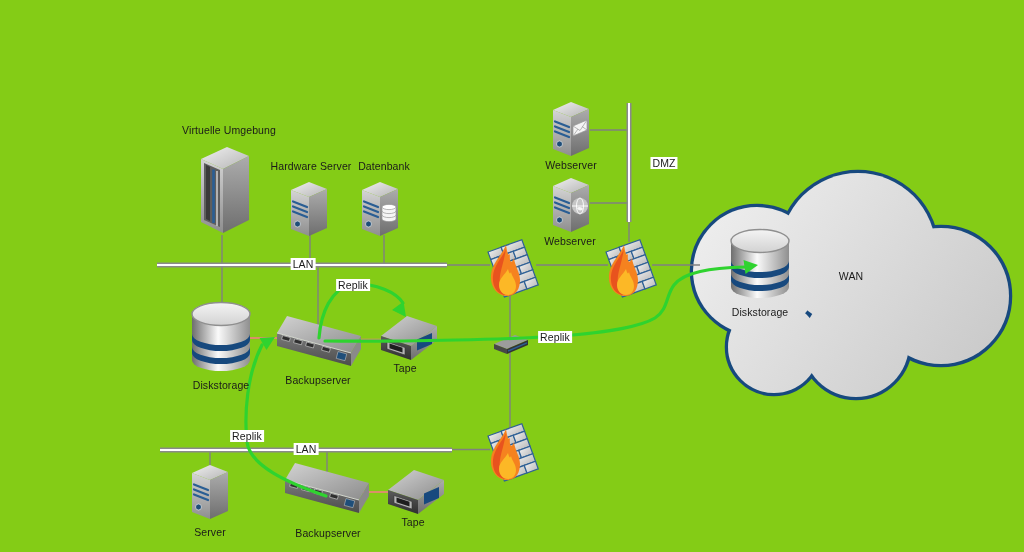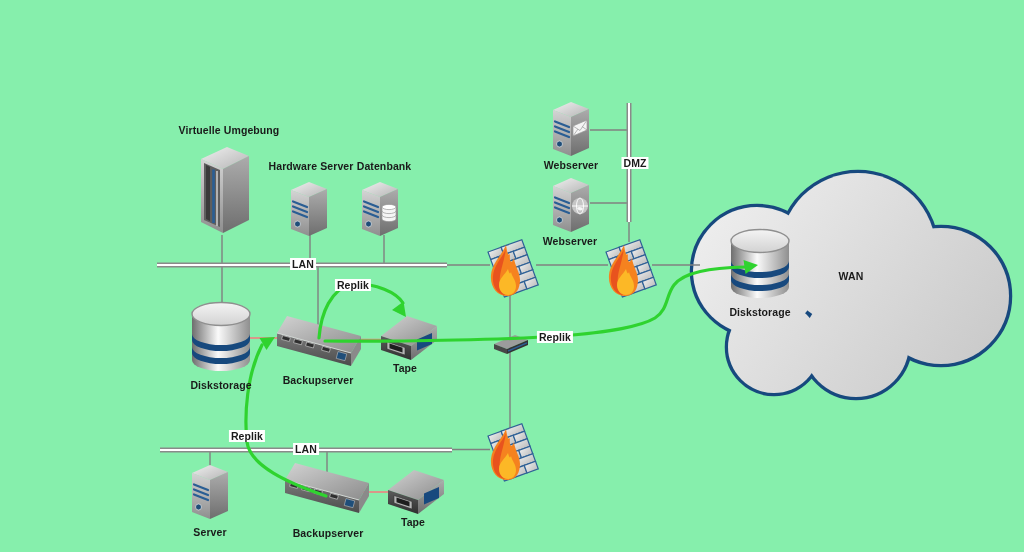--- a/index.html
+++ b/index.html
@@ -1,17 +1,17 @@
 <!DOCTYPE html>
 <html><head>
 <meta charset="utf-8">
 <style>
   html,body{margin:0;padding:0;background:#fff;}
-  #stage{position:relative;width:1024px;height:552px;background:#86efac;overflow:hidden;
-         font-family:"Liberation Sans", sans-serif;font-weight:bold;}
+  #stage{position:relative;width:1024px;height:552px;background:#84cc16;overflow:hidden;
+         font-family:"Liberation Sans", sans-serif;}
   #diagram-svg{position:absolute;left:0;top:0;}
   .lbl{position:absolute;transform:translate(-50%,-50%);font-size:10.5px;color:#1a1a1a;
        white-space:nowrap;line-height:12px;letter-spacing:0.1px;}
   .buslbl{background:#ffffff;padding:0 2px;}
 </style>
 </head>
 <body>
 
 <div id="stage">
 
@@ -259,21 +259,21 @@
     <polygon points="406,317 392,310 403.5,301.5"></polygon>
     <polygon points="758,265 745.5,274 743.5,260"></polygon>
     <polygon points="275,337 266.5,350 259.5,338"></polygon>
   </g>
 </svg>
 
 <div class="lbl" style="left:229px;top:130px">Virtuelle Umgebung</div>
 <div class="lbl" style="left:311px;top:166px">Hardware Server</div>
 <div class="lbl" style="left:384px;top:166px">Datenbank</div>
 <div class="lbl" style="left:571px;top:165px">Webserver</div>
-<div class="lbl buslbl" style="left:635px;top:163px">DMZ</div>
+<div class="lbl buslbl" style="left:664px;top:163px">DMZ</div>
 <div class="lbl" style="left:570px;top:241px">Webserver</div>
 <div class="lbl buslbl" style="left:303px;top:264px">LAN</div>
 <div class="lbl buslbl" style="left:353px;top:285px">Replik</div>
 <div class="lbl" style="left:221px;top:385px">Diskstorage</div>
 <div class="lbl" style="left:318px;top:380px">Backupserver</div>
 <div class="lbl" style="left:405px;top:368px">Tape</div>
 <div class="lbl buslbl" style="left:555px;top:337px">Replik</div>
 <div class="lbl" style="left:760px;top:312px">Diskstorage</div>
 <div class="lbl" style="left:851px;top:276px">WAN</div>
 <div class="lbl buslbl" style="left:247px;top:436px">Replik</div>

